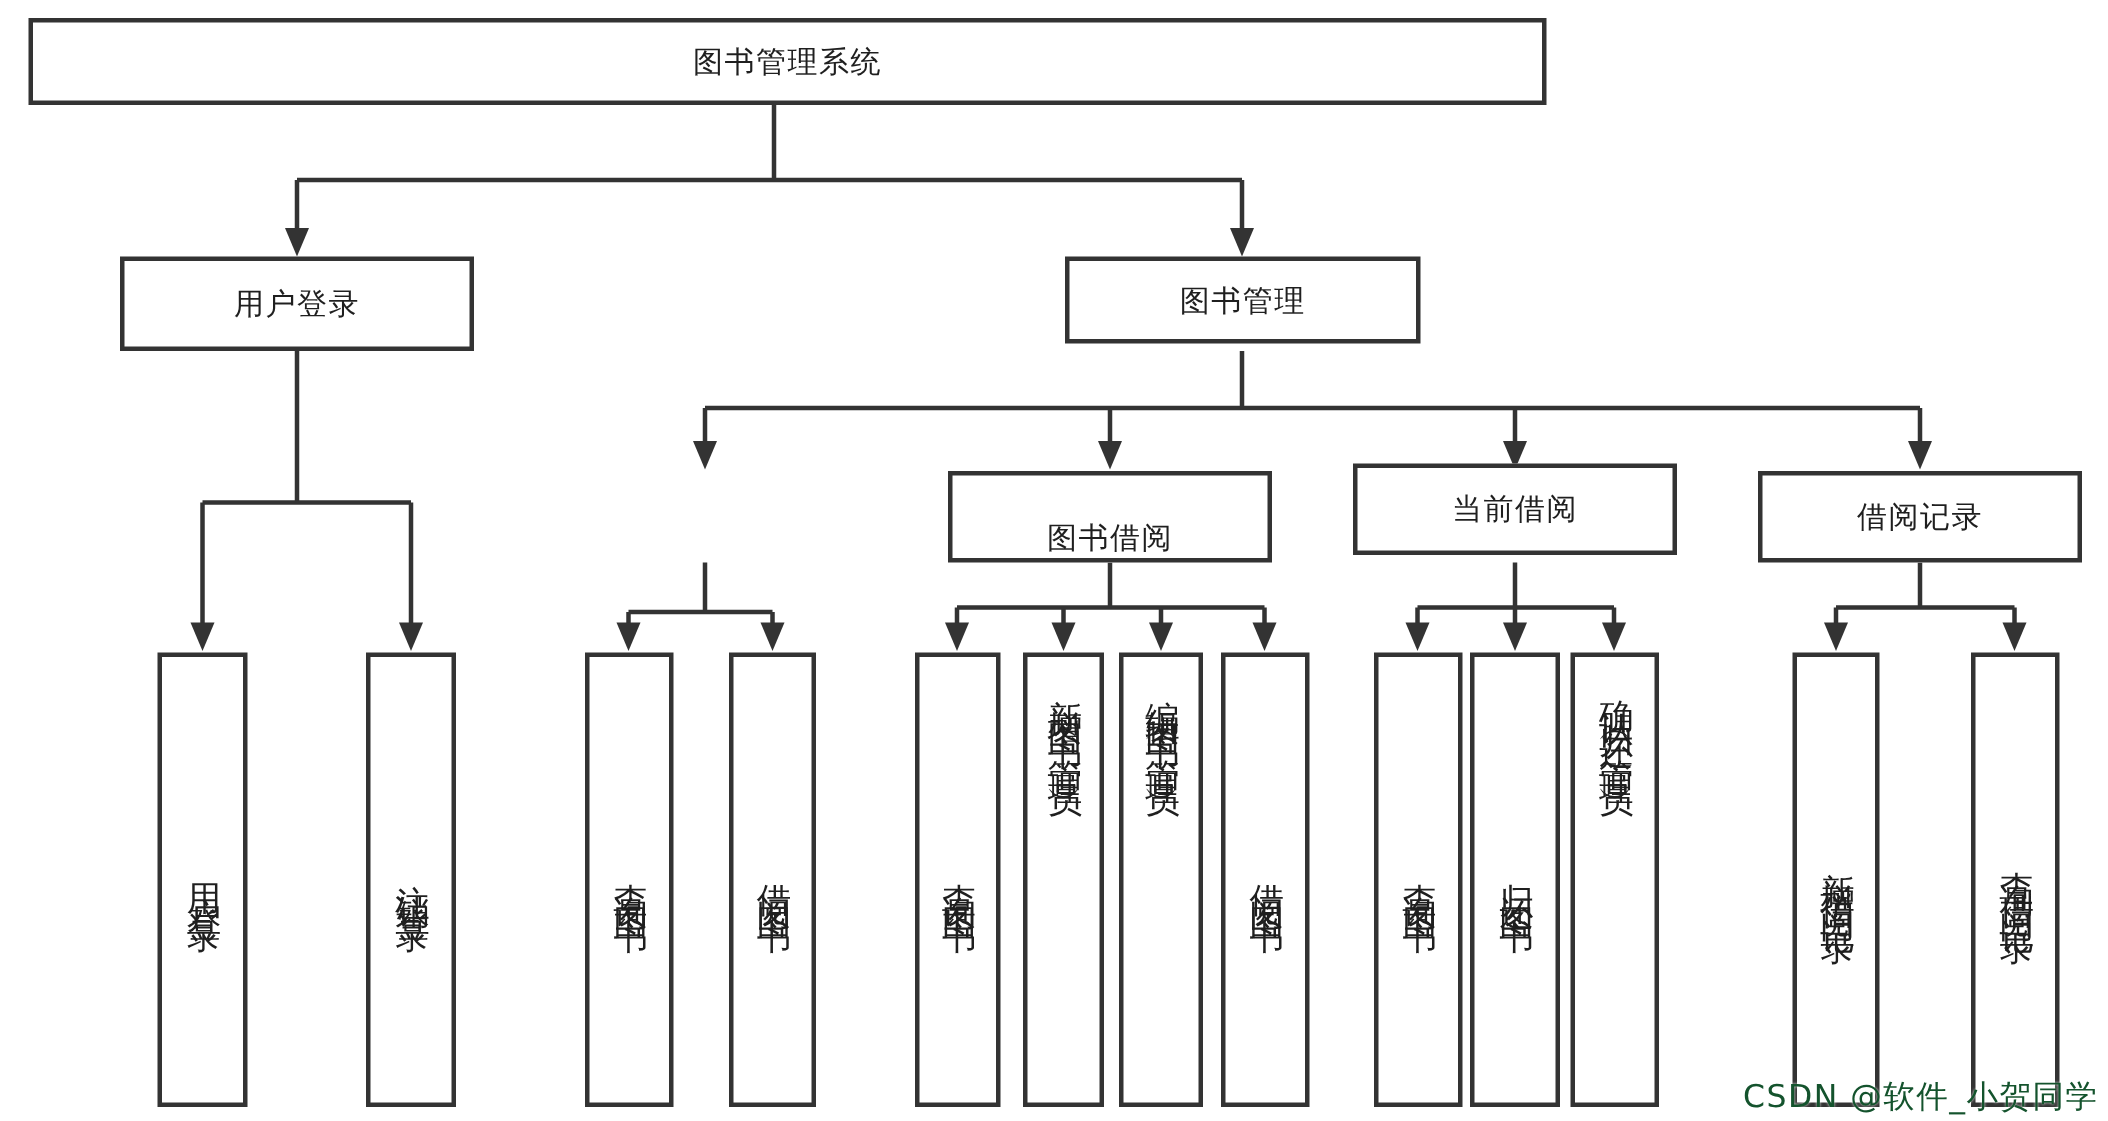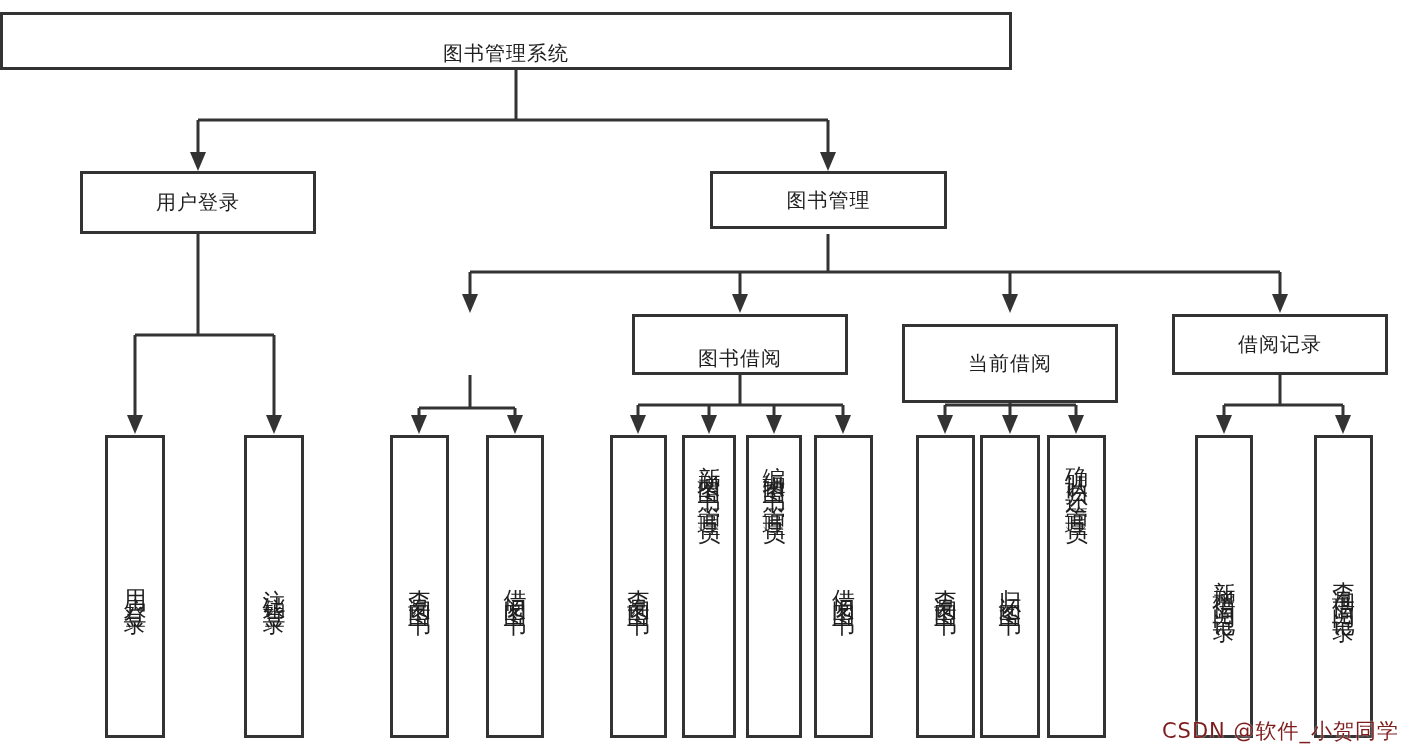--- a/index.html
+++ b/index.html
@@ -44,21 +44,21 @@
     line-height: 1;
     color: #1f1f1f;
     white-space: nowrap;
   }
   .vbox.long { align-items: flex-start; padding-top: 10px; }
   #watermark {
     position: absolute;
     right: 6px;
     bottom: 2px;
     font-size: 21px;
-    color: #7f1d1d;
+    color: #14532d;
     text-shadow: 0 0 2px rgba(255,255,255,0.9);
     z-index: 5;
     letter-spacing: 1px;
   }
 </style>
 </head>
 <body>
 
 <div id="stage">
 
@@ -102,35 +102,35 @@
 
       <polygon points="937,415 953,415 945,434"></polygon>
       <polygon points="1002,415 1018,415 1010,434"></polygon>
       <polygon points="1068,415 1084,415 1076,434"></polygon>
 
       <polygon points="1216,415 1232,415 1224,434"></polygon>
       <polygon points="1335,415 1351,415 1343,434"></polygon>
     </g>
   </svg>
 
-  <div class="node root" style="left:0; top:12px; width:1012px; height:58px;align-items:flex-end;">
+  <div class="node root" style="left:19px; top:12px; width:1012px; height:58px;">
     <span>图书管理系统</span>
   </div>
 
   <div class="node hbox" style="left:80px; top:171px; width:236px; height:63px;">
     <span>用户登录</span>
   </div>
   <div class="node hbox" style="left:710px; top:171px; width:237px; height:58px;">
     <span>图书管理</span>
   </div>
 
   <div class="node hbox" style="left:632px; top:314px; width:216px; height:61px;align-items:flex-end;">
     <span>图书借阅</span>
   </div>
-  <div class="node hbox" style="left:902px; top:324px; width:216px; height:79px;align-items:center;">
+  <div class="node hbox" style="left:902px; top:309px; width:216px; height:61px;align-items:center;">
     <span>当前借阅</span>
   </div>
   <div class="node hbox" style="left:1172px; top:314px; width:216px; height:61px;">
     <span>借阅记录</span>
   </div>
 
   <div class="node vbox" style="left:105px; top:435px; width:60px; height:303px;">
     <span class="vtext">用户登录</span>
   </div>
   <div class="node vbox" style="left:244px; top:435px; width:60px; height:303px;">

